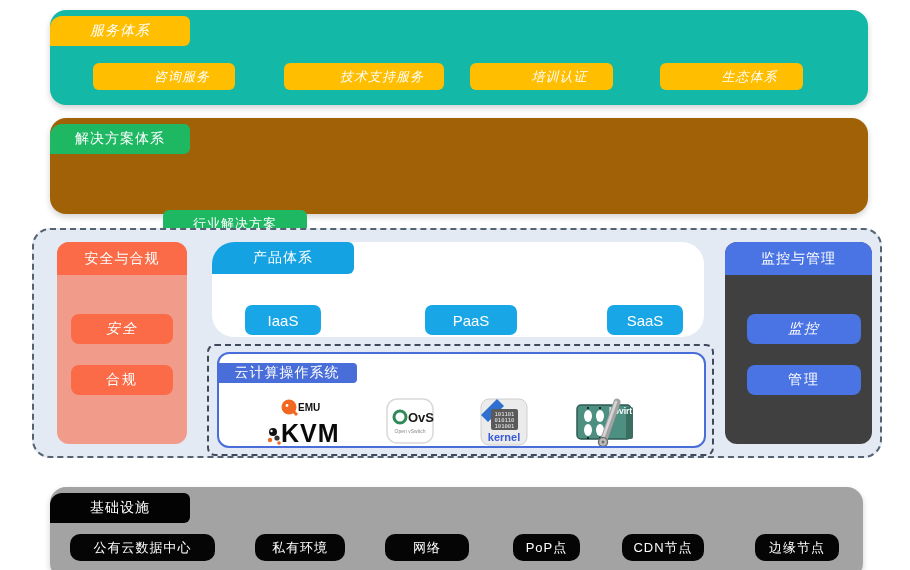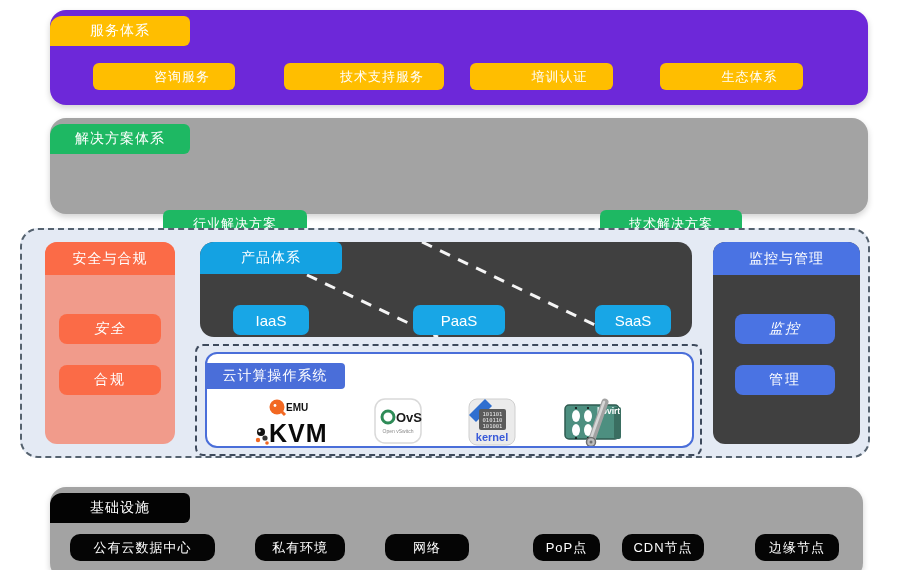--- a/index.html
+++ b/index.html
@@ -1,68 +1,68 @@
 <!DOCTYPE html>
 <html><head>
 <meta charset="utf-8">
 <style>
   * { margin:0; padding:0; box-sizing:border-box; }
   html,body { background:#fff; }
   body { font-family:"Liberation Sans","DejaVu Sans",sans-serif; }
   .stage { position:relative; width:910px; height:570px; background:#ffffff; overflow:hidden; }
 
   .band { position:absolute; border-radius:16px; box-shadow:0 3px 6px rgba(0,0,0,.18); }
-  .band-services { left:50px; top:10px;  width:818px; height:95px; background:#6d28d9; }
-  .band-solutions{ left:50px; top:118px; width:818px; height:96px; background:#a3a3a3;padding-left:43px; }
+  .band-services { left:50px; top:10px;  width:818px; height:95px; background:#14b8a6;font-style:italic; }
+  .band-solutions{ left:50px; top:118px; width:818px; height:96px; background:#a16207;padding-left:43px; }
   .band-infra    { left:50px; top:487px; width:813px; height:92px; background:#A3A3A3; }
 
   .tab { position:absolute; left:0; top:6px; width:140px; height:30px;
          border-radius:12px 6px 6px 0; color:#fff; font-size:14px;
          display:flex; align-items:center; justify-content:center; letter-spacing:1px; }
   .tab-services { background:#FFBE00; }
   .tab-solutions{ background:#1EB863; }
   .tab-infra    { background:#030303; }
 
   .chip { position:absolute; height:27px; border-radius:6px; color:#fff; font-size:13px;
           display:flex; align-items:center; justify-content:center; letter-spacing:1px; }
   .chip-yellow { background:#FFBE00; top:53px;padding-left:36px; }
   .chip-green  { background:#1EB863; top:52px; height:28px;margin-top:40px; }
   .chip-black  { background:#050505; top:47px; border-radius:10px; }
 
   
-  .platform { position:absolute; left:20px; top:228px; width:850px; height:230px;
+  .platform { position:absolute; left:32px; top:228px; width:850px; height:230px;
               background:#E4EAF4; border:2px dashed #55626F; border-radius:18px; }
 
   .sidebox { position:absolute; top:12px; height:202px; border-radius:12px; overflow:hidden; }
   .sidebox .sidehead { height:33px; color:#fff; font-size:14px; letter-spacing:1px;
               display:flex; align-items:center; justify-content:center; }
   .box-security { left:23px; width:130px; background:#F19B8B; }
   .box-security .sidehead { background:#FB6B47; }
   .box-monitoring { left:691px; width:147px; background:#404040; }
   .box-monitoring .sidehead { background:#4A73E3; }
   .sidechip { position:absolute; height:30px; border-radius:8px; color:#fff; font-size:14px;
               display:flex; align-items:center; justify-content:center; letter-spacing:2px; }
   .box-security .sidechip { left:14px; width:102px; background:#FB6B47; }
-  .box-monitoring .sidechip { left:22px; width:100px; background:#4A73E3; }
+  .box-monitoring .sidechip { left:22px; width:114px; background:#4A73E3; }
   .sidechip.row1 { top:72px;font-style:italic; } .sidechip.row2 { top:123px; }
 
   .box-products { position:absolute; left:178px; top:12px; width:492px; height:95px;
-                  background:#404040; border-radius:14px; overflow:hidden; }
+                  background:#ffffff; border-radius:22px; overflow:hidden; }
   .tab-products { position:absolute; left:0; top:0; width:142px; height:32px; background:#14A2E2;
                   border-radius:12px 6px 6px 0; color:#fff; font-size:14px; letter-spacing:1px;
                   display:flex; align-items:center; justify-content:center; }
   .prod-lines { position:absolute; left:0; top:0; width:100%; height:100%; pointer-events:none; }
   .chip-prod { position:absolute; top:43px; height:30px; background:#18A6E6; border-radius:7px;
                color:#fff; font-size:15px; display:flex; align-items:center; justify-content:center;margin-top:20px; }
 
   .inner-dashed { position:absolute; left:173px; top:114px; width:507px; height:112px;
                   border:2px dashed #3E4A5C; border-radius:8px; }
   .os-box { position:absolute; left:8px; top:6px; width:489px; height:96px; background:#fff;
             border:2px solid #4A6ED9; border-radius:12px; }
-  .tab-os { position:absolute; left:-2px; top:9px; width:140px; height:26px; background:#4A6ED9;
+  .tab-os { position:absolute; left:-2px; top:9px; width:140px; height:20px; background:#4A6ED9;
             border-radius:0 4px 4px 0; color:#fff; font-size:14px; letter-spacing:1px;
             display:flex; align-items:center; justify-content:center; }
   .logo { position:absolute; top:44px; }
 
   .bit-text { font-family:"DejaVu Sans Mono",monospace; }
 </style>
 </head>
 <body>
 
 <div class="stage">
@@ -71,21 +71,20 @@
     <div class="tab tab-services">服务体系</div>
     <div class="chip chip-yellow" style="left:43px;width:142px;">咨询服务</div>
     <div class="chip chip-yellow" style="left:234px;width:160px;">技术支持服务</div>
     <div class="chip chip-yellow" style="left:420px;width:143px;">培训认证</div>
     <div class="chip chip-yellow" style="left:610px;width:143px;">生态体系</div>
   </div>
 
   <div class="band band-solutions">
     <div class="tab tab-solutions">解决方案体系</div>
     <div class="chip chip-green" style="left:113px;width:144px;">行业解决方案</div>
-    <div class="chip chip-green" style="left:550px;width:142px;">技术解决方案</div>
   </div>
 
   <div class="platform">
 
     <div class="sidebox box-security">
       <div class="sidehead">安全与合规</div>
       <div class="sidechip row1">安全</div>
       <div class="sidechip row2">合规</div>
     </div>
 
@@ -159,18 +158,18 @@
       <div class="sidechip row1">监控</div>
       <div class="sidechip row2">管理</div>
     </div>
   </div>
 
   <div class="band band-infra">
     <div class="tab tab-infra">基础设施</div>
     <div class="chip chip-black" style="left:20px;width:145px;">公有云数据中心</div>
     <div class="chip chip-black" style="left:205px;width:90px;">私有环境</div>
     <div class="chip chip-black" style="left:335px;width:84px;font-family:Liberation Mono, monospace;">网络</div>
-    <div class="chip chip-black" style="left:463px;width:67px;margin-left:20px;">PoP点</div>
+    <div class="chip chip-black" style="left:463px;width:67px;">PoP点</div>
     <div class="chip chip-black" style="left:572px;width:82px;">CDN节点</div>
     <div class="chip chip-black" style="left:705px;width:84px;">边缘节点</div>
   </div>
 
 </div>
 
 </body></html>

